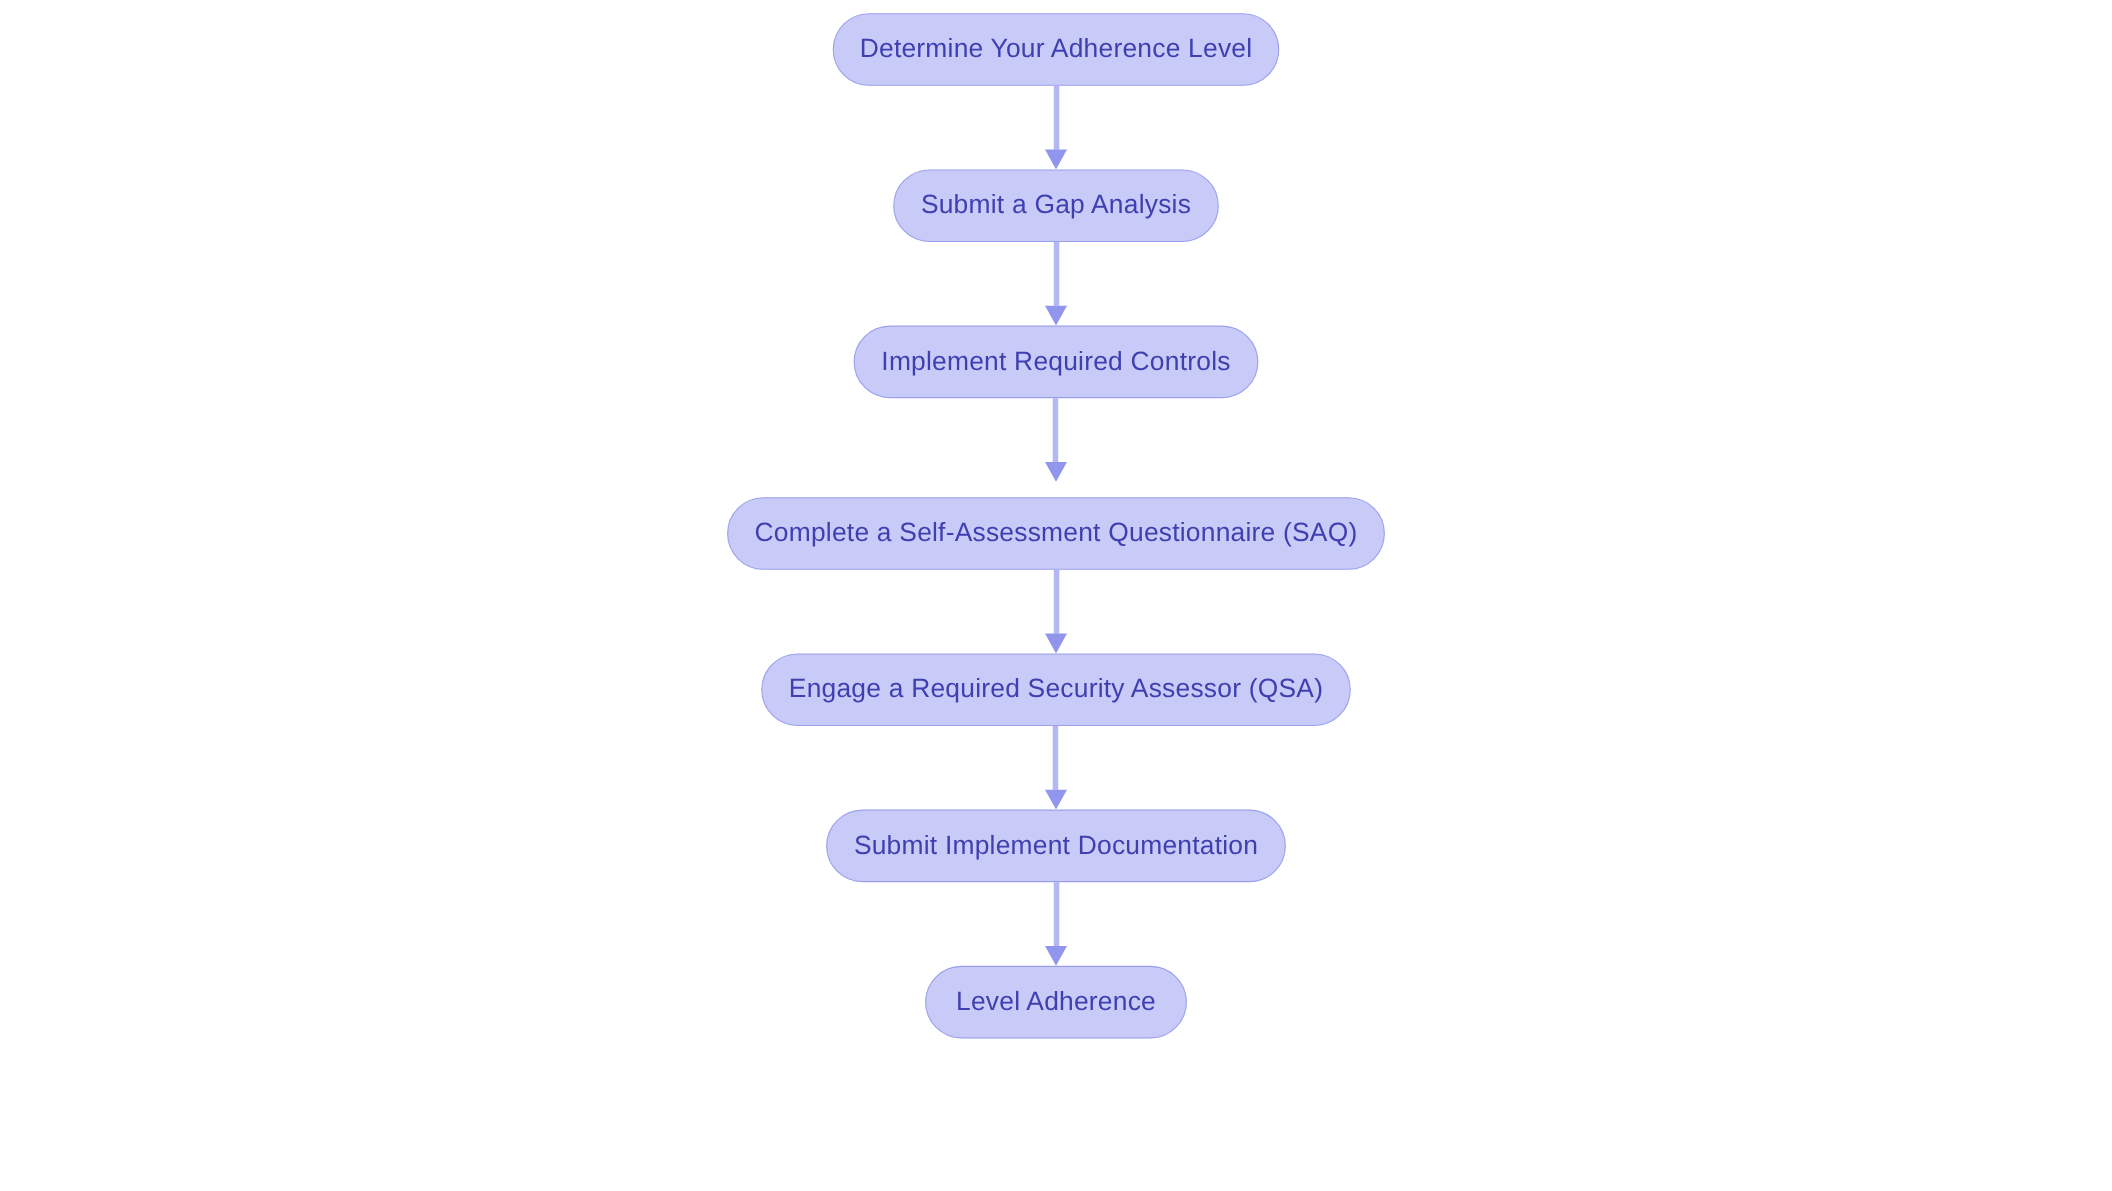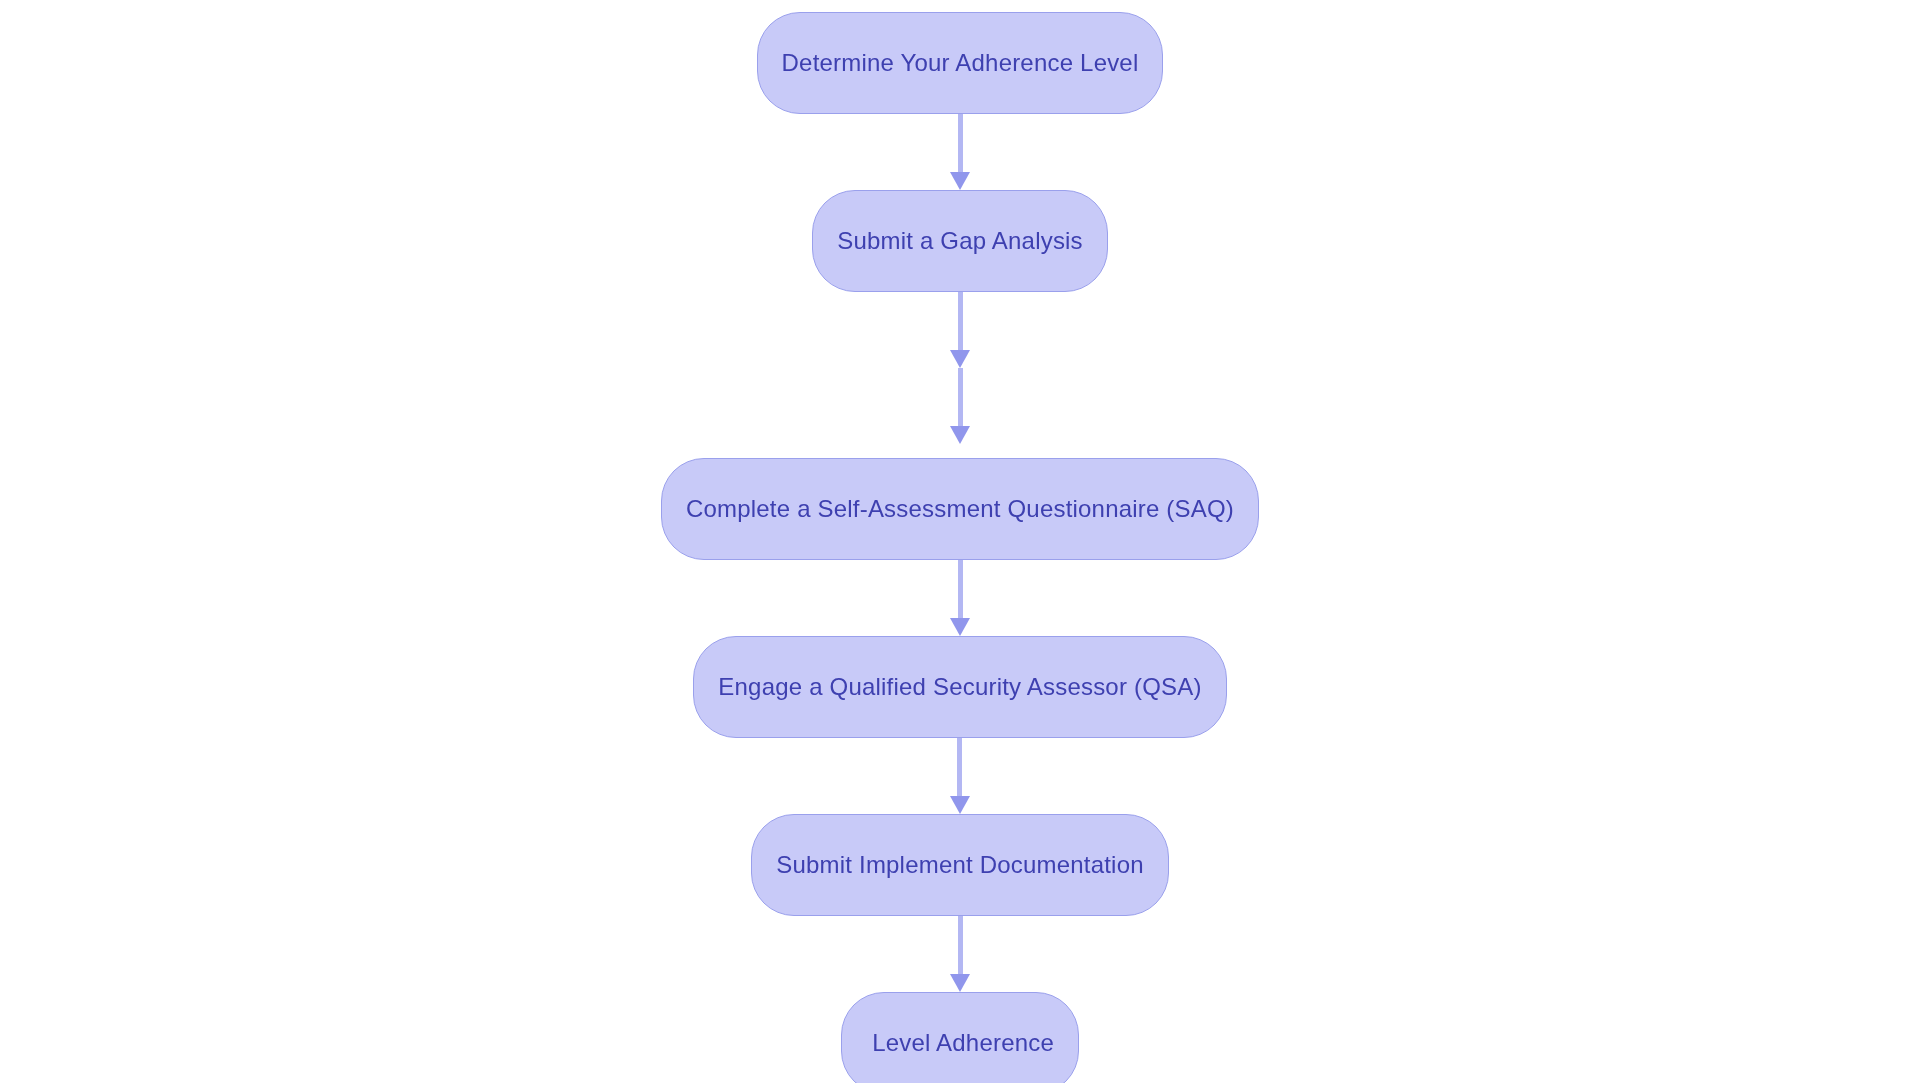--- a/index.html
+++ b/index.html
@@ -31,30 +31,30 @@
     display: flex;
     flex-direction: column;
     align-items: center;
   }
   .node-wrap {
     display: flex;
     flex-direction: column;
     align-items: center;
   }
   .node {
-    height: 102px;
+    height: 66px;
     min-width: fit-content;
     box-sizing: border-box;
     padding: 0 24px;
     border-radius: 43px;
     background: var(--node-fill);
     border: 1.5px solid var(--node-border);
     display: flex;
     align-items: center;
-    justify-content: flex-end;
+    justify-content: center;
   }
   .node-label {
     color: var(--node-text);
     font-size: 24px;
     letter-spacing: 0.2px;
     white-space: nowrap;
     text-align: center;
   }
   .connector {
     height: 76px;
@@ -94,39 +94,42 @@
     <div class="node" style="width: 293px;">
       <span class="node-label">Submit a Gap Analysis</span>
     </div>
     <div class="connector">
       <div class="connector-line"></div>
       <div class="connector-head"></div>
     </div>
   </div>
 
   <div class="node-wrap">
+    <div class="node" style="width: 346px;">
+      <span class="node-label">Implement Required Controls</span>
+    </div>
     <div class="connector">
       <div class="connector-line"></div>
       <div class="connector-head"></div>
     </div>
   </div>
 
   <div class="node-wrap">
     <div class="node" style="width: 551px; margin-top: 14px;">
       <span class="node-label">Complete a Self-Assessment Questionnaire (SAQ)</span>
     </div>
     <div class="connector">
       <div class="connector-line"></div>
       <div class="connector-head"></div>
     </div>
   </div>
 
   <div class="node-wrap">
     <div class="node" style="width: 488px;">
-      <span class="node-label">Engage a Qualified Security Assessor (QSA)</span>
+      <span class="node-label">Engage a Required Security Assessor (QSA)</span>
     </div>
     <div class="connector">
       <div class="connector-line"></div>
       <div class="connector-head"></div>
     </div>
   </div>
 
   <div class="node-wrap">
     <div class="node" style="width: 403px;">
       <span class="node-label">Submit Implement Documentation</span>

